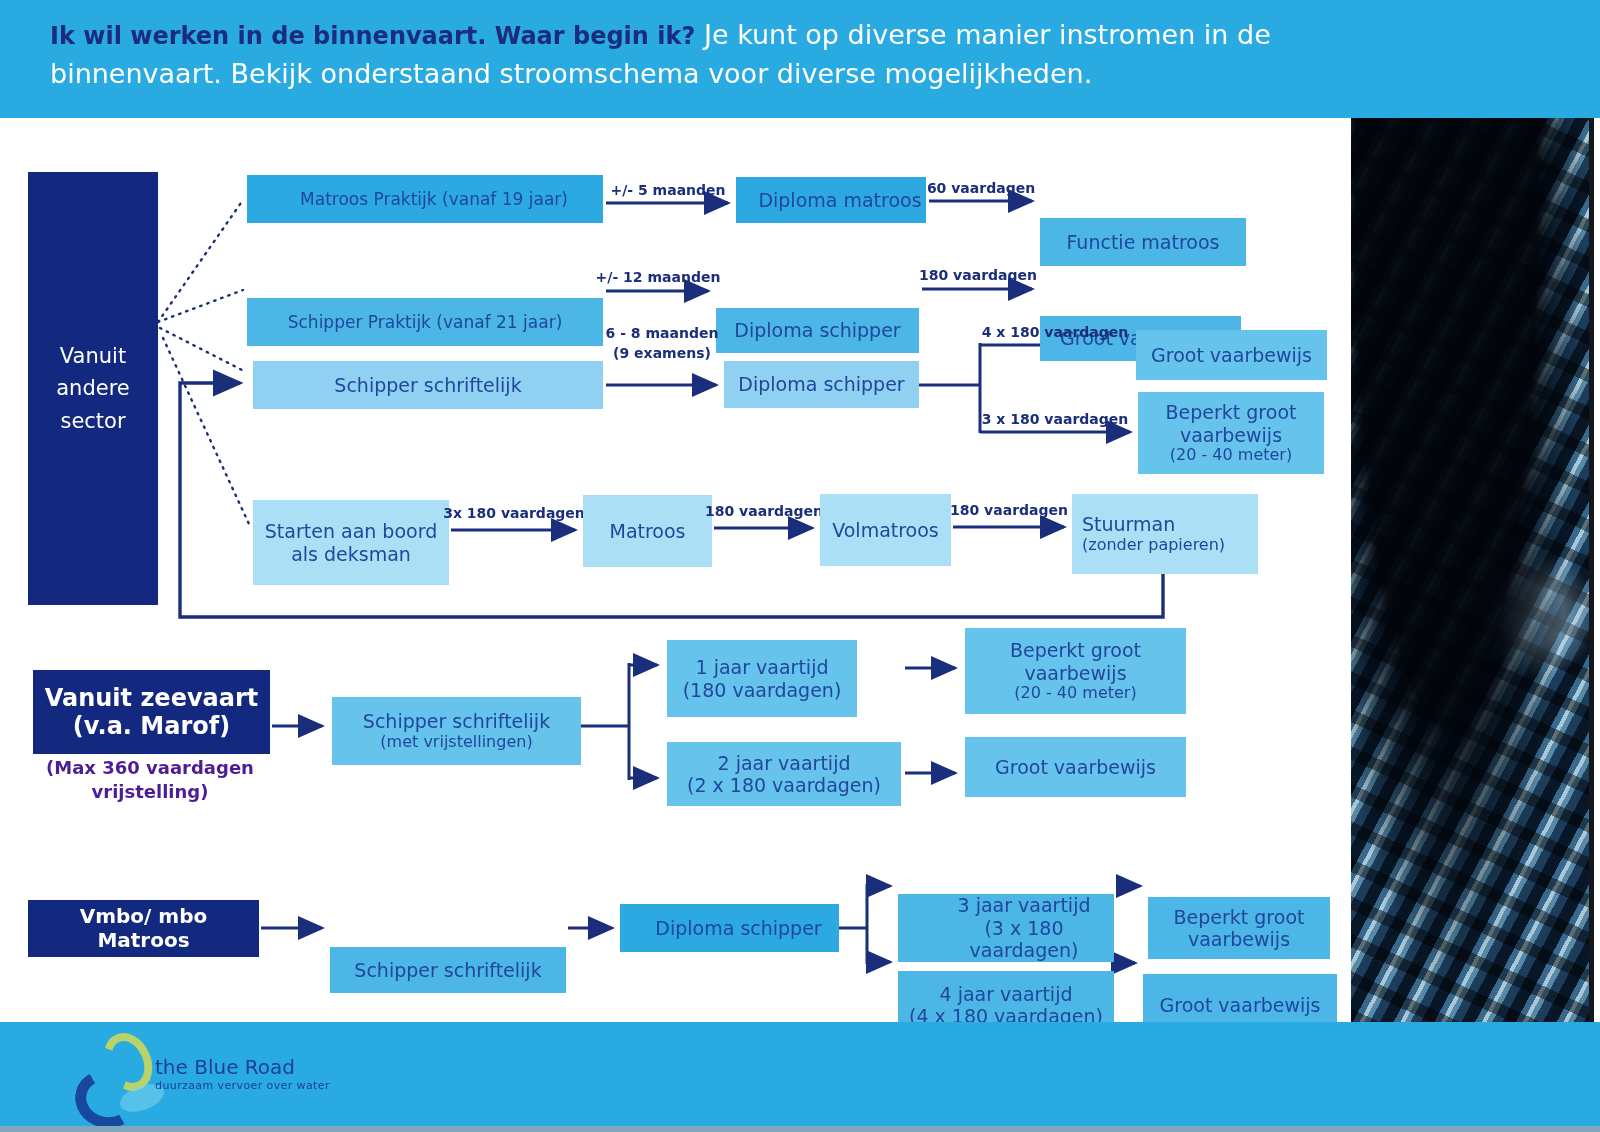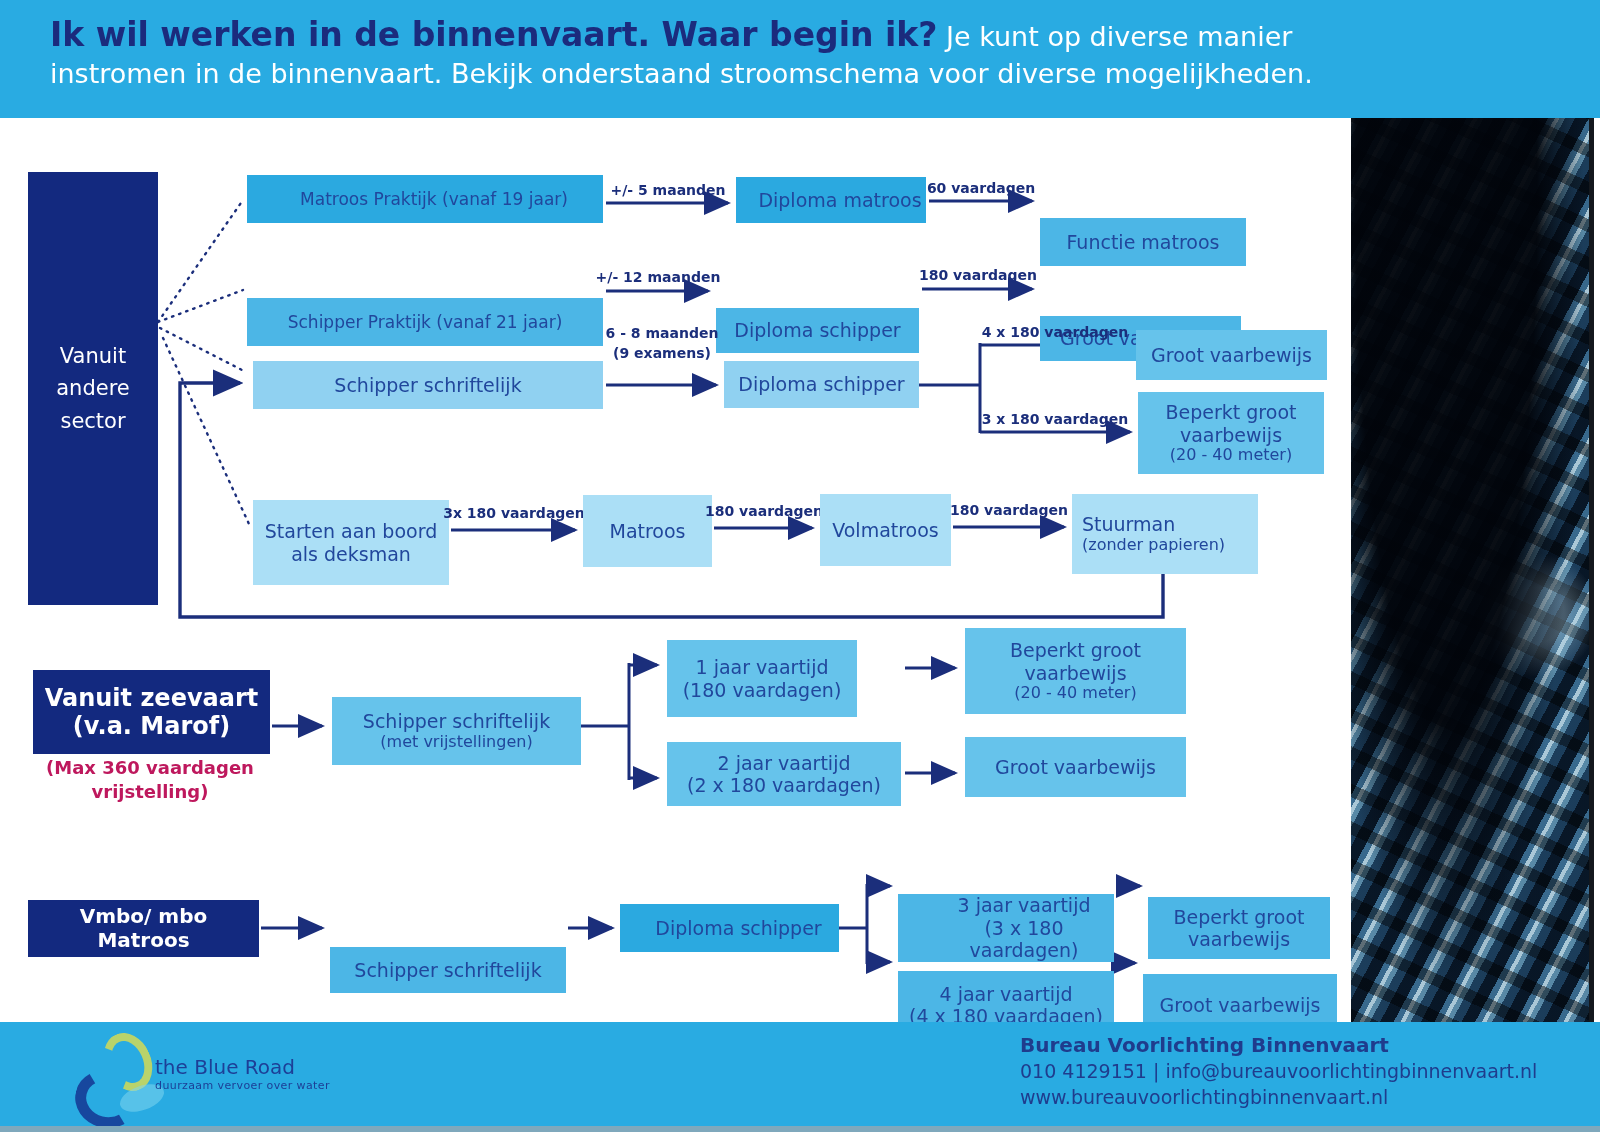--- a/index.html
+++ b/index.html
@@ -2,21 +2,21 @@
 <html><head>
 <meta charset="utf-8">
 <style>
   html,body{margin:0;padding:0;background:#ffffff;}
   #page{position:relative;width:1600px;height:1132px;overflow:hidden;background:#ffffff;
         font-family:"DejaVu Sans","Liberation Sans",sans-serif;}
 
   
   .header{position:absolute;left:0;top:0;width:1600px;height:118px;background:#29ABE2;}
   .header p{margin:0;padding:16px 0 0 50px;width:1340px;font-size:27px;line-height:37px;color:#ffffff;}
-  .header .strong{color:#1B2B7D;font-weight:bold;font-size:33px;}
+  .header .strong{color:#1B2B7D;font-weight:bold;font-size:24px;}
 
   
   .footer{position:absolute;left:0;top:1022px;width:1600px;height:104px;background:#29ABE2;}
   .footer-strip{position:absolute;left:0;top:1126px;width:1600px;height:6px;background:#7FA8BC;}
   .footer-contact{position:absolute;left:1020px;top:1032px;color:#1F3C8D;font-size:19px;line-height:26px;}
   .footer-contact .org{font-weight:bold;font-size:20px;}
   .logo-mark{position:absolute;left:75px;top:1030px;width:100px;height:95px;}
   .sw{position:absolute;border-radius:50%;}
   .sw-green{left:30px;top:2px;width:30px;height:44px;border:8px solid #B9D36B;border-left-color:transparent;transform:rotate(-24deg);}
   .sw-navy{left:0px;top:40px;width:42px;height:36px;border:11px solid #17479E;border-top-color:transparent;border-right-color:transparent;transform:rotate(14deg);}
@@ -41,21 +41,21 @@
   .t1{background:#2BA9E0;padding-left:22px;}
   .t2{background:#4CB6E6;margin-top:42px;}
   .t3{background:#66C3EB;}
   .t4{background:#90D1F1;}
   .t5{background:#ABDFF6;}
   .dark{background:#13297F;color:#ffffff;}
   .bold{font-weight:bold;}
   .long{font-size:17px;}
   .sub{font-size:16px;}
   .left{align-items:flex-start;text-align:left;padding-left:10px;}
-  .src-note{position:absolute;left:20px;top:756px;width:260px;text-align:center;color:#be185d;
+  .src-note{position:absolute;left:20px;top:756px;width:260px;text-align:center;color:#4c1d95;
             font-size:18px;font-weight:bold;line-height:24px;}
 
   
   .edge-lbl{position:absolute;transform:translateX(-50%);font-size:14px;font-weight:bold;
             color:#1B2E7B;white-space:nowrap;}
 
   .wires{position:absolute;left:0;top:0;pointer-events:none;}
 </style>
 </head>
 <body>
@@ -227,20 +227,15 @@
   <div class="footer"></div>
   <div class="logo-mark">
     <i class="sw sw-green"></i>
     <i class="sw sw-navy"></i>
     <i class="sw sw-cyan"></i>
   </div>
   <div class="logo-text">
     <div class="lt1">the Blue Road</div>
     <div class="lt2">duurzaam vervoer over water</div>
   </div>
-  <div class="footer-contact">
-    <div class="org">Bureau Voorlichting Binnenvaart</div>
-    <div>010 4129151 | info@bureauvoorlichtingbinnenvaart.nl</div>
-    <div>www.bureauvoorlichtingbinnenvaart.nl</div>
-  </div>
   <div class="footer-strip"></div>
 
 </div>
 
 </body></html>

